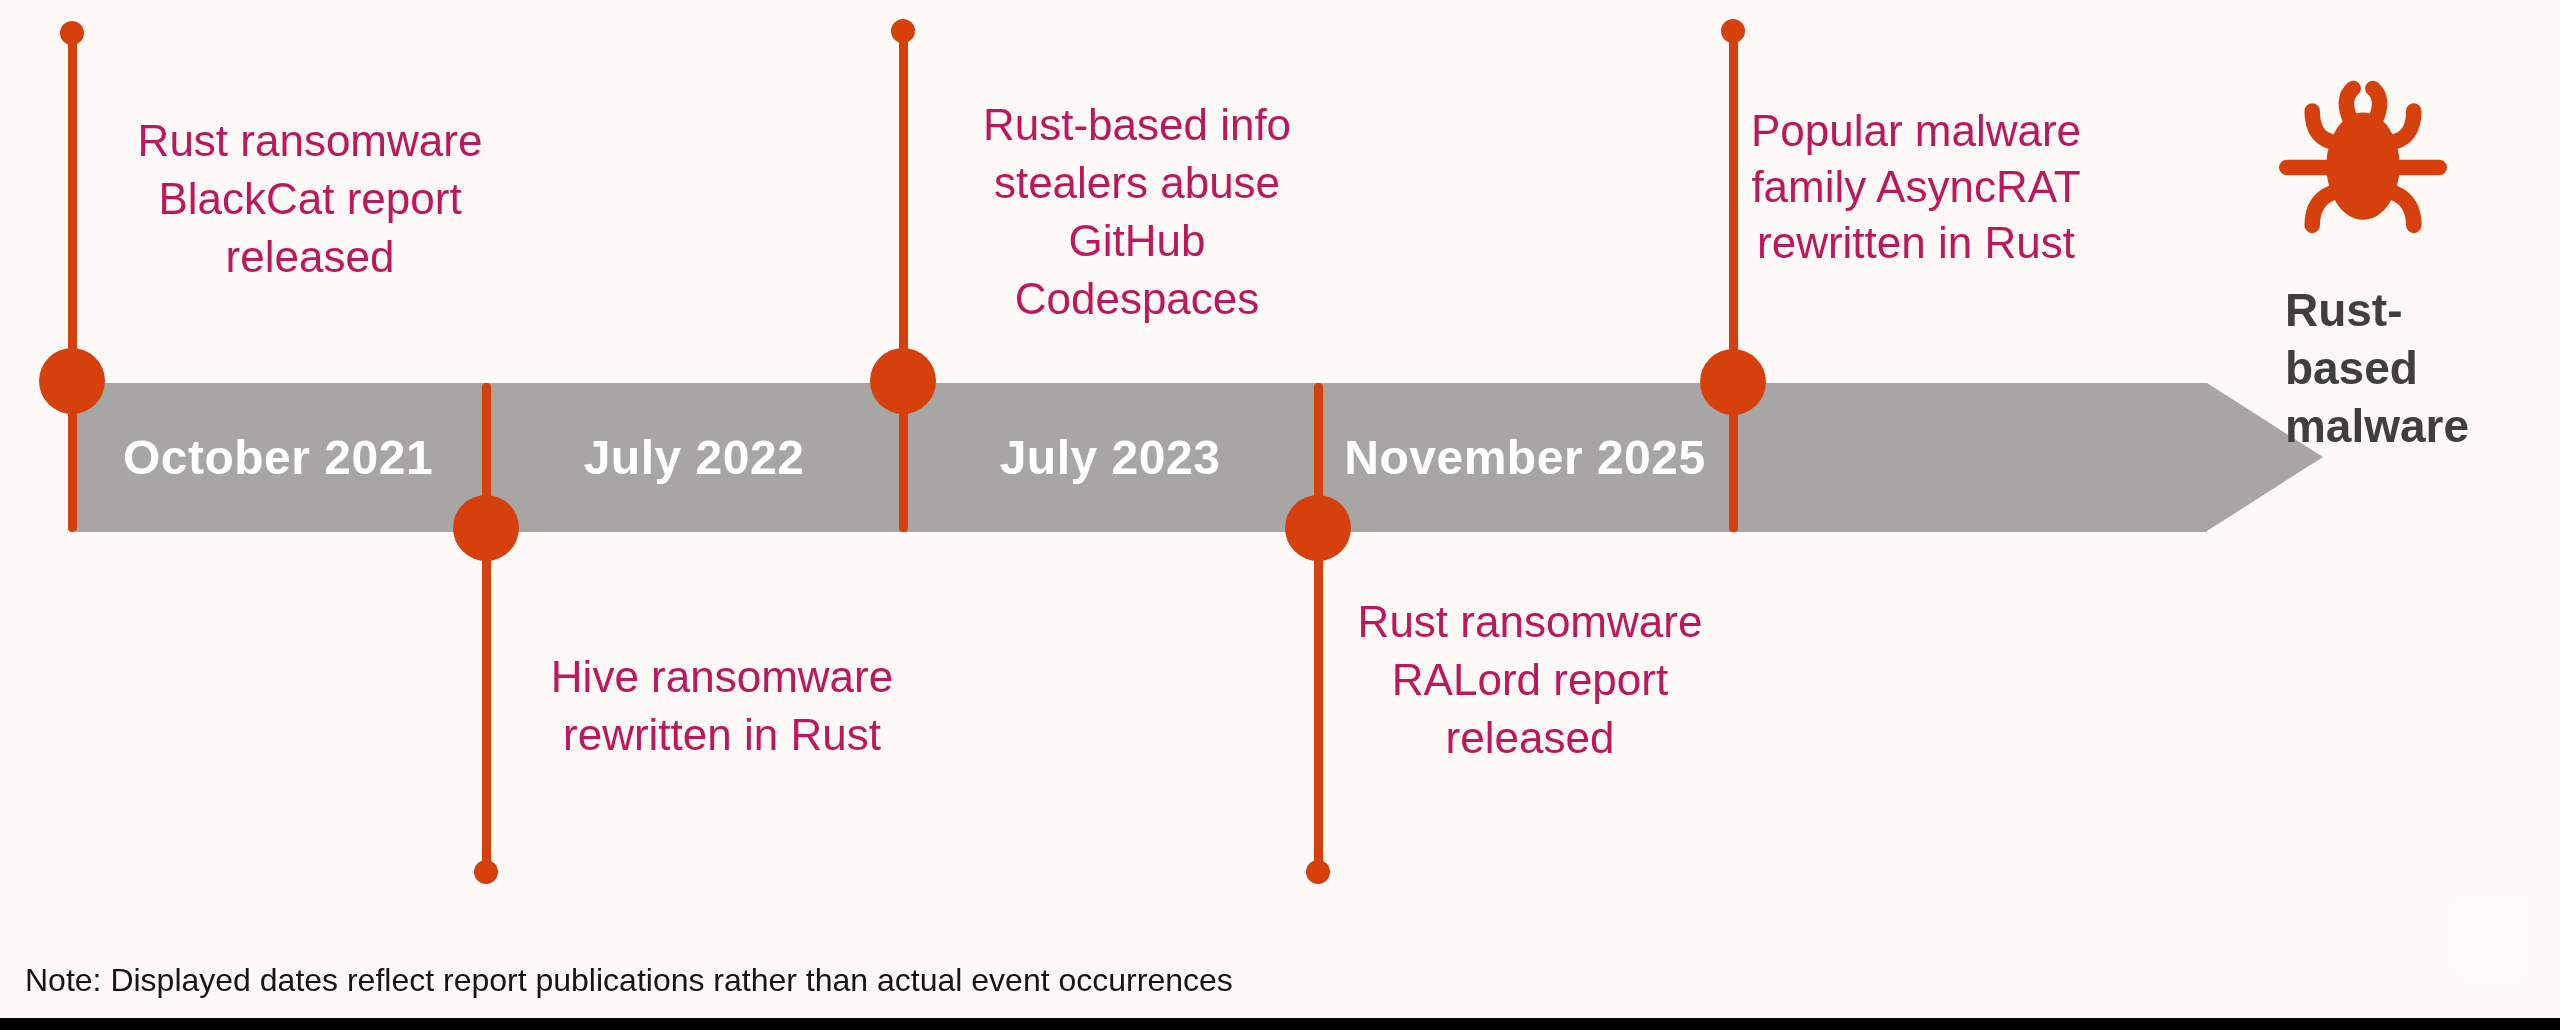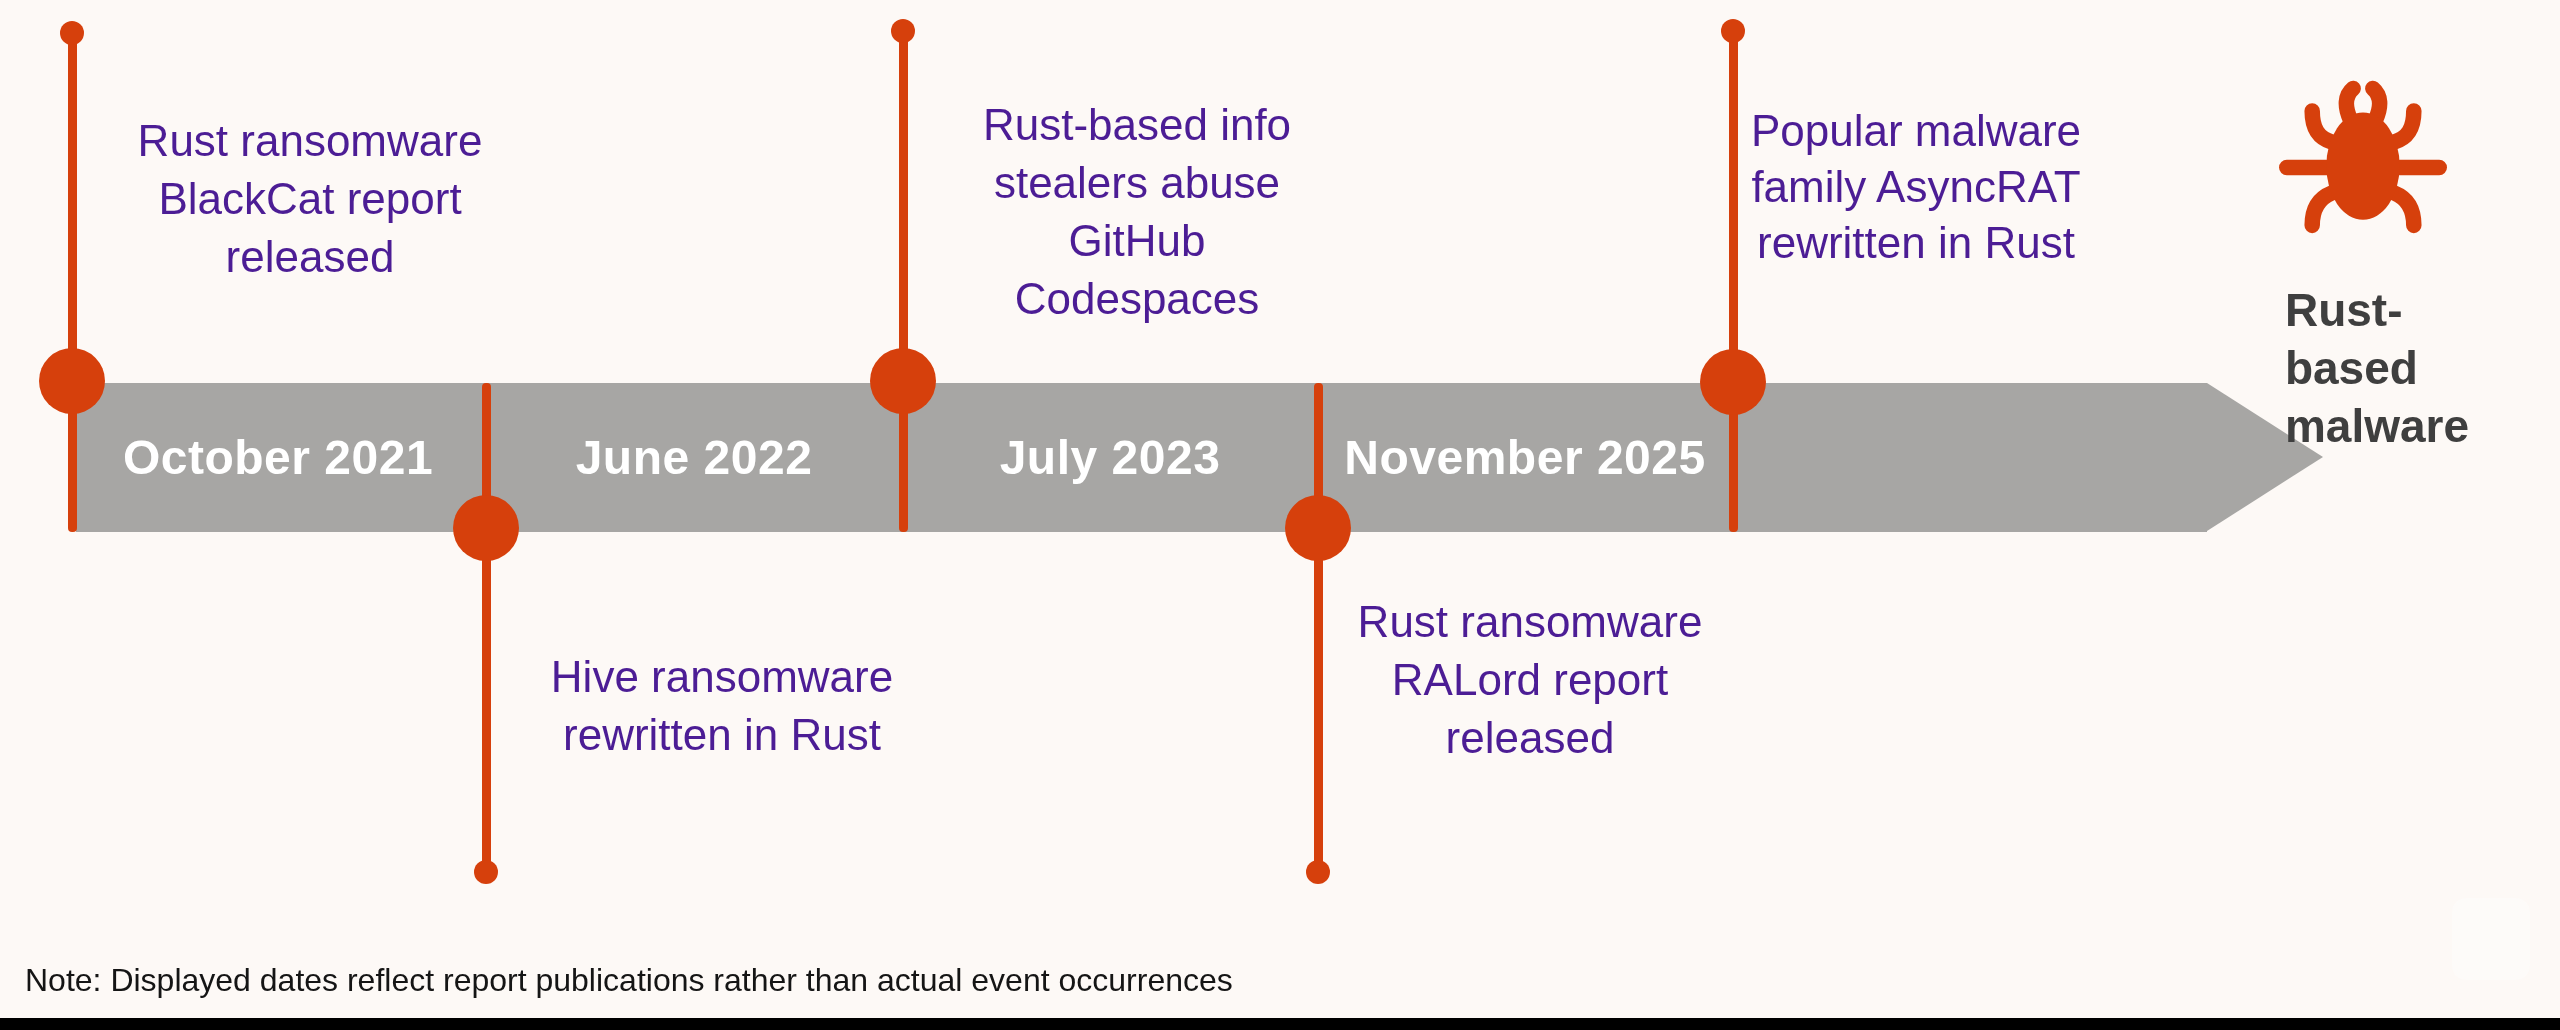--- a/index.html
+++ b/index.html
@@ -57,21 +57,21 @@
     position: absolute;
     width: 66px; height: 66px;
     border-radius: 50%;
     background: #D6400C;
   }
 
   
   .event {
     position: absolute;
     transform: translateX(-50%);
-    color: #4c1d95;
+    color: #be185d;
     font-size: 44px;
     line-height: 58px;
     text-align: center;
     white-space: pre-line;
   }
 
   
   .legend-label {
     position: absolute;
     left: 2377px; top: 281px;
@@ -114,21 +114,21 @@
 </style>
 </head>
 <body>
 
 <div class="canvas">
 
   <div class="bar"></div>
   <div class="bar-arrow"></div>
 
   <div class="month" style="left:278px">October 2021</div>
-  <div class="month" style="left:694px">June 2022</div>
+  <div class="month" style="left:694px">July 2022</div>
   <div class="month" style="left:1110px">July 2023</div>
   <div class="month" style="left:1525px">November 2025</div>
 
   <div class="stem" style="left:67.5px; top:30px; height:502px"></div>
   <div class="end-dot" style="left:60px;   top:21px"></div>
   <div class="node" style="left:39px;   top:348px"></div>
   <div class="event" style="left:310px;  top:112px">Rust ransomware
 BlackCat report
 released</div>
 

